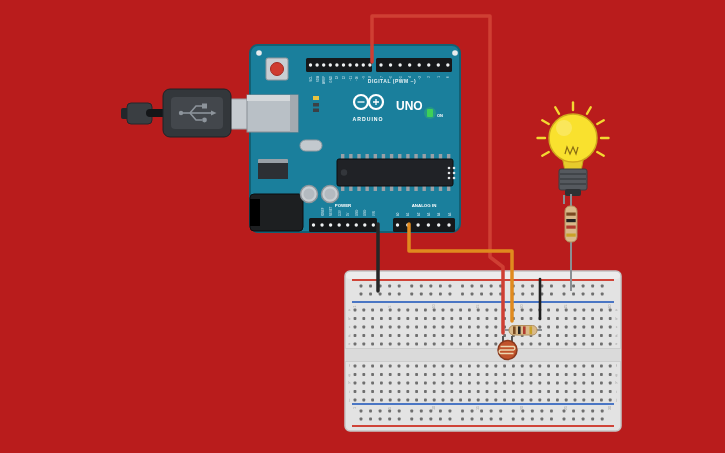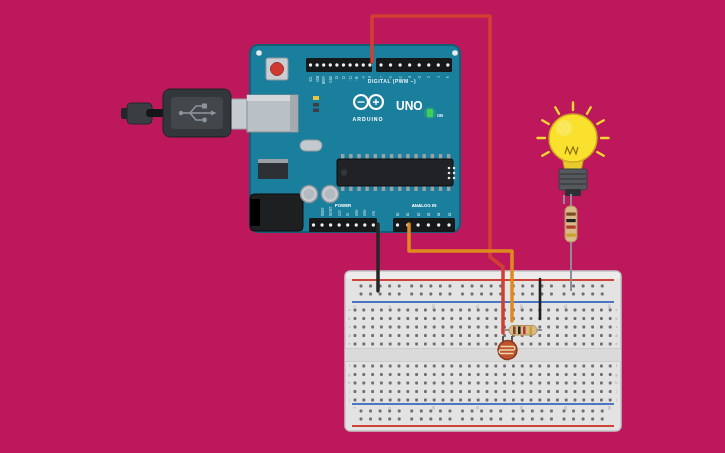--- a/index.html
+++ b/index.html
@@ -1,16 +1,16 @@
 <!DOCTYPE html>
 <html><head>
 <meta charset="utf-8">
 <style>
   html,body{margin:0;padding:0;background:#000;}
-  .stage{position:relative;width:725px;height:453px;background:#be185d;overflow:hidden;}
+  .stage{position:relative;width:725px;height:453px;background:#b91c1c;overflow:hidden;}
   svg{position:absolute;left:0;top:0;}
   svg text{font-family:"Liberation Sans","DejaVu Sans",sans-serif;}
   .bold{font-weight:bold;}
 </style>
 </head>
 <body>
 
 <div class="stage">
 <svg id="scene" width="725" height="453" viewBox="0 0 725 453">
 

